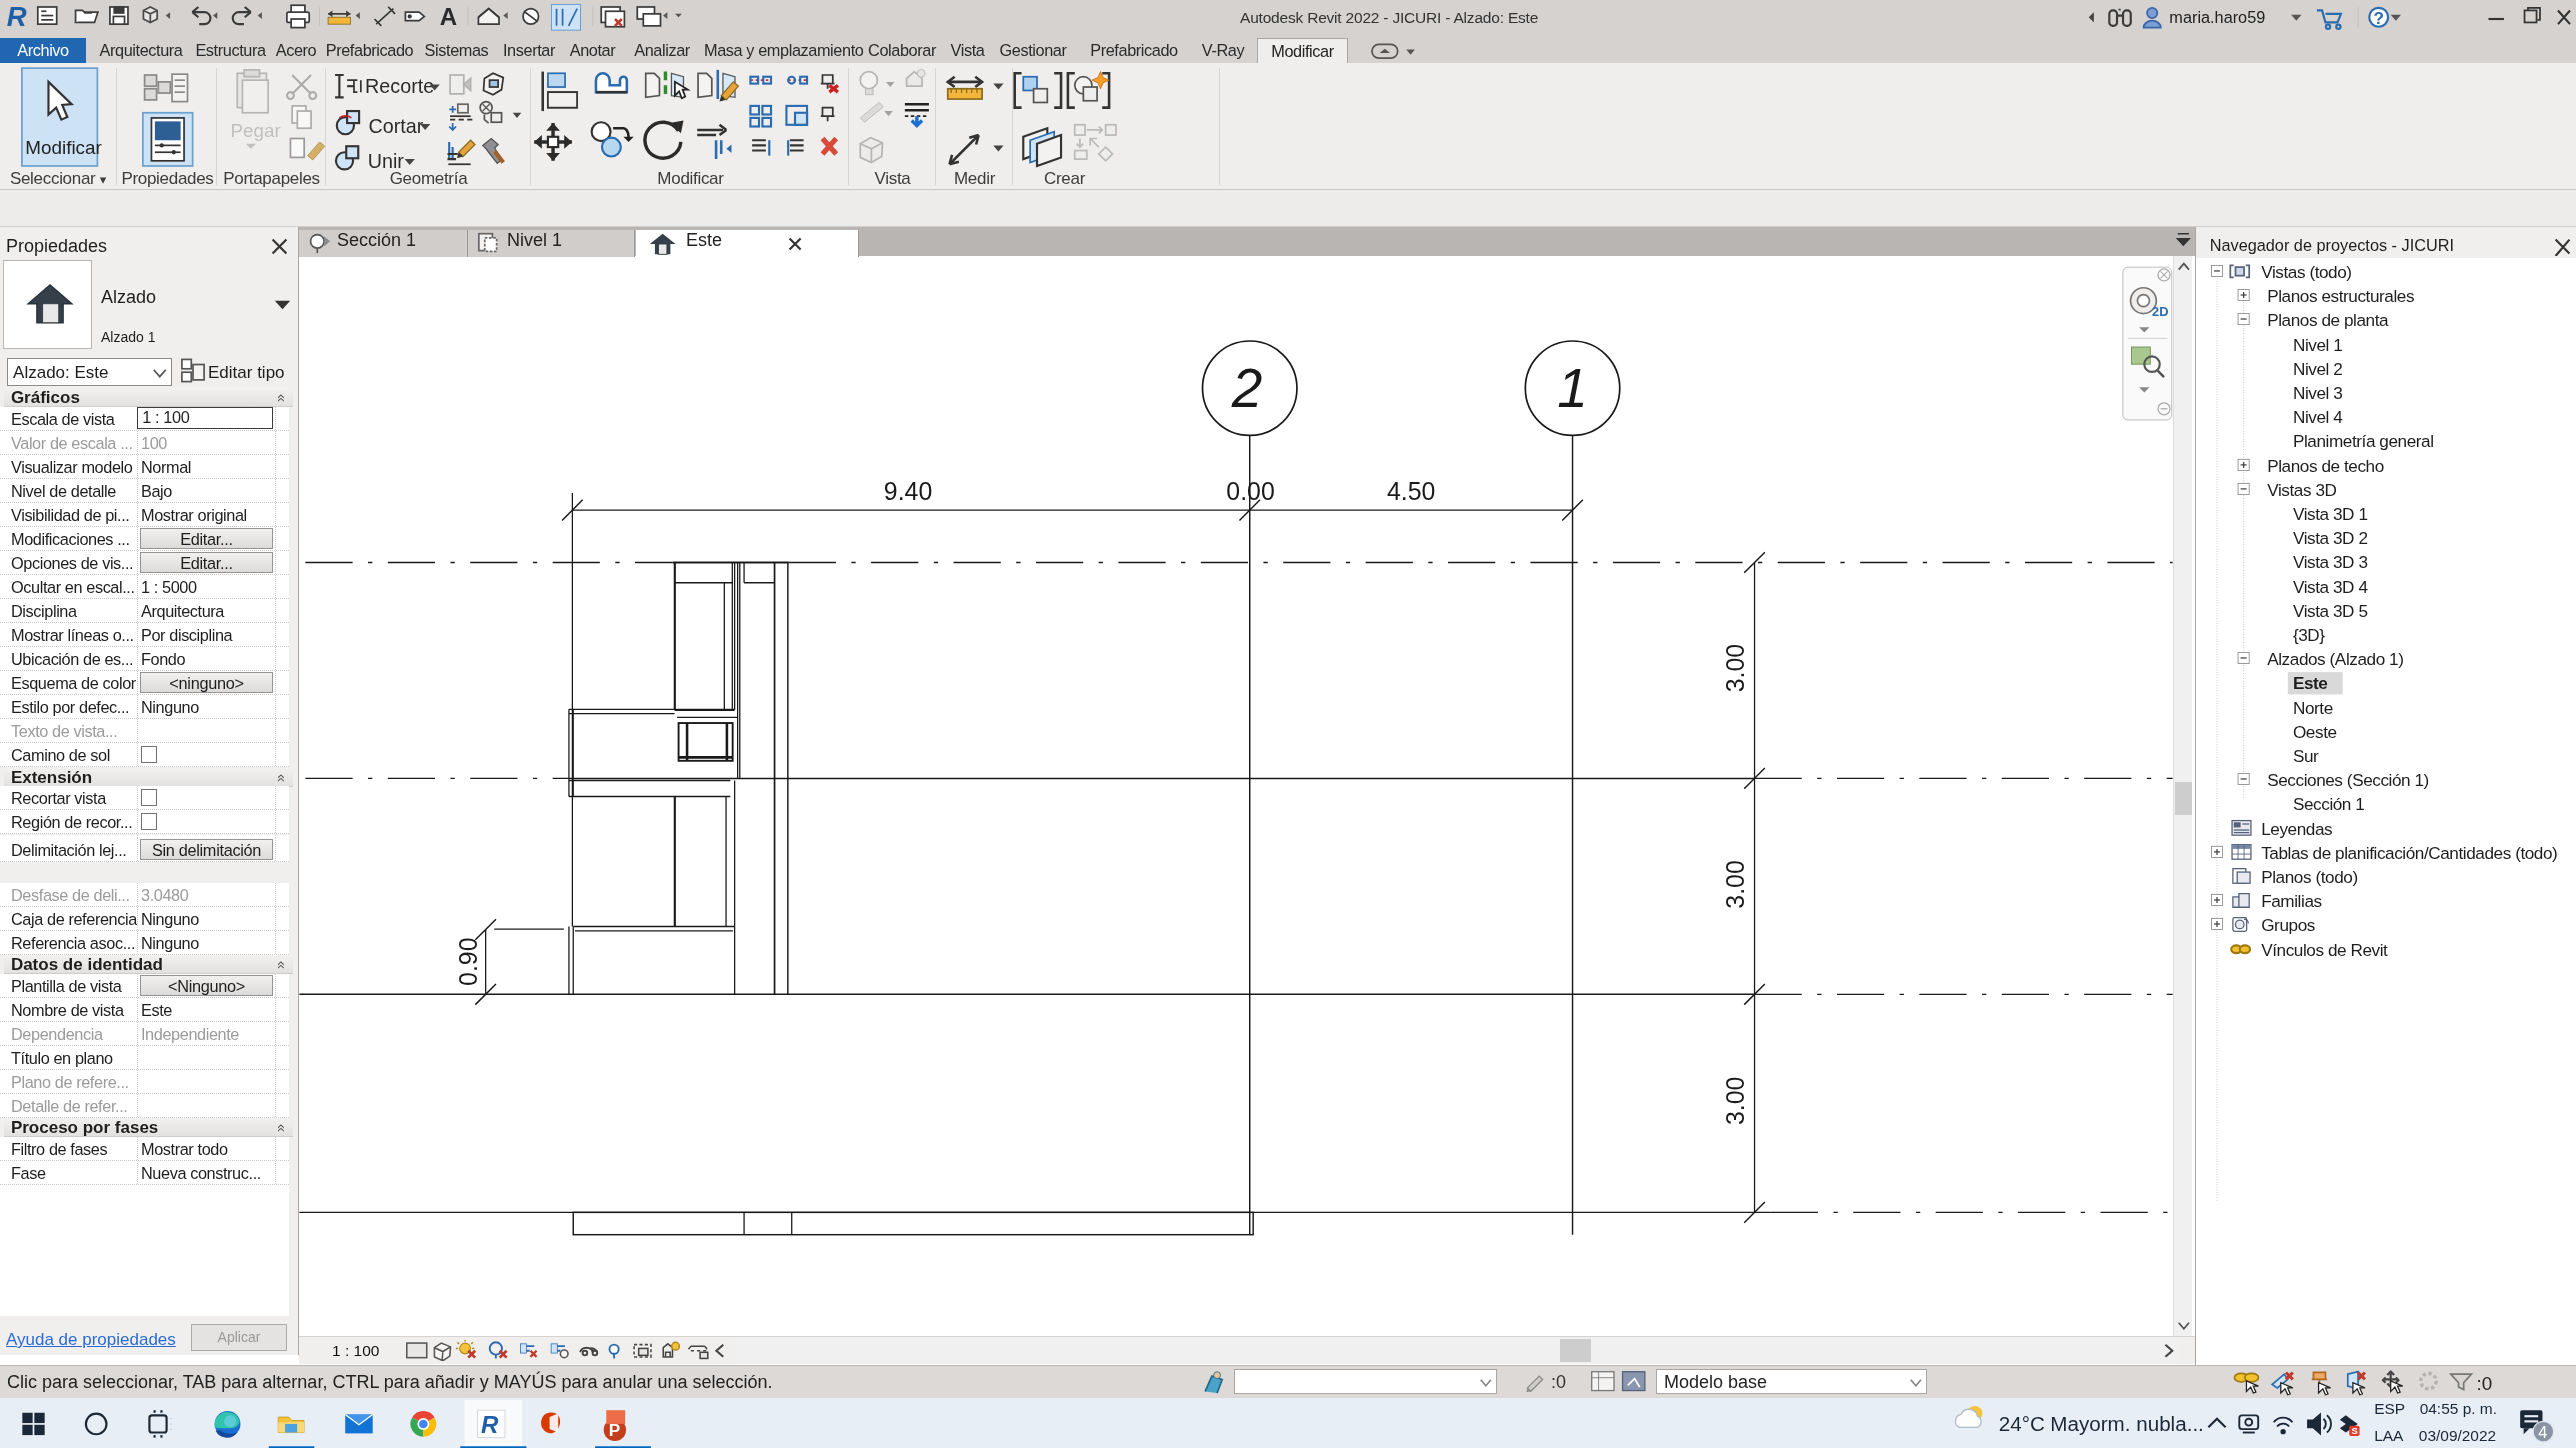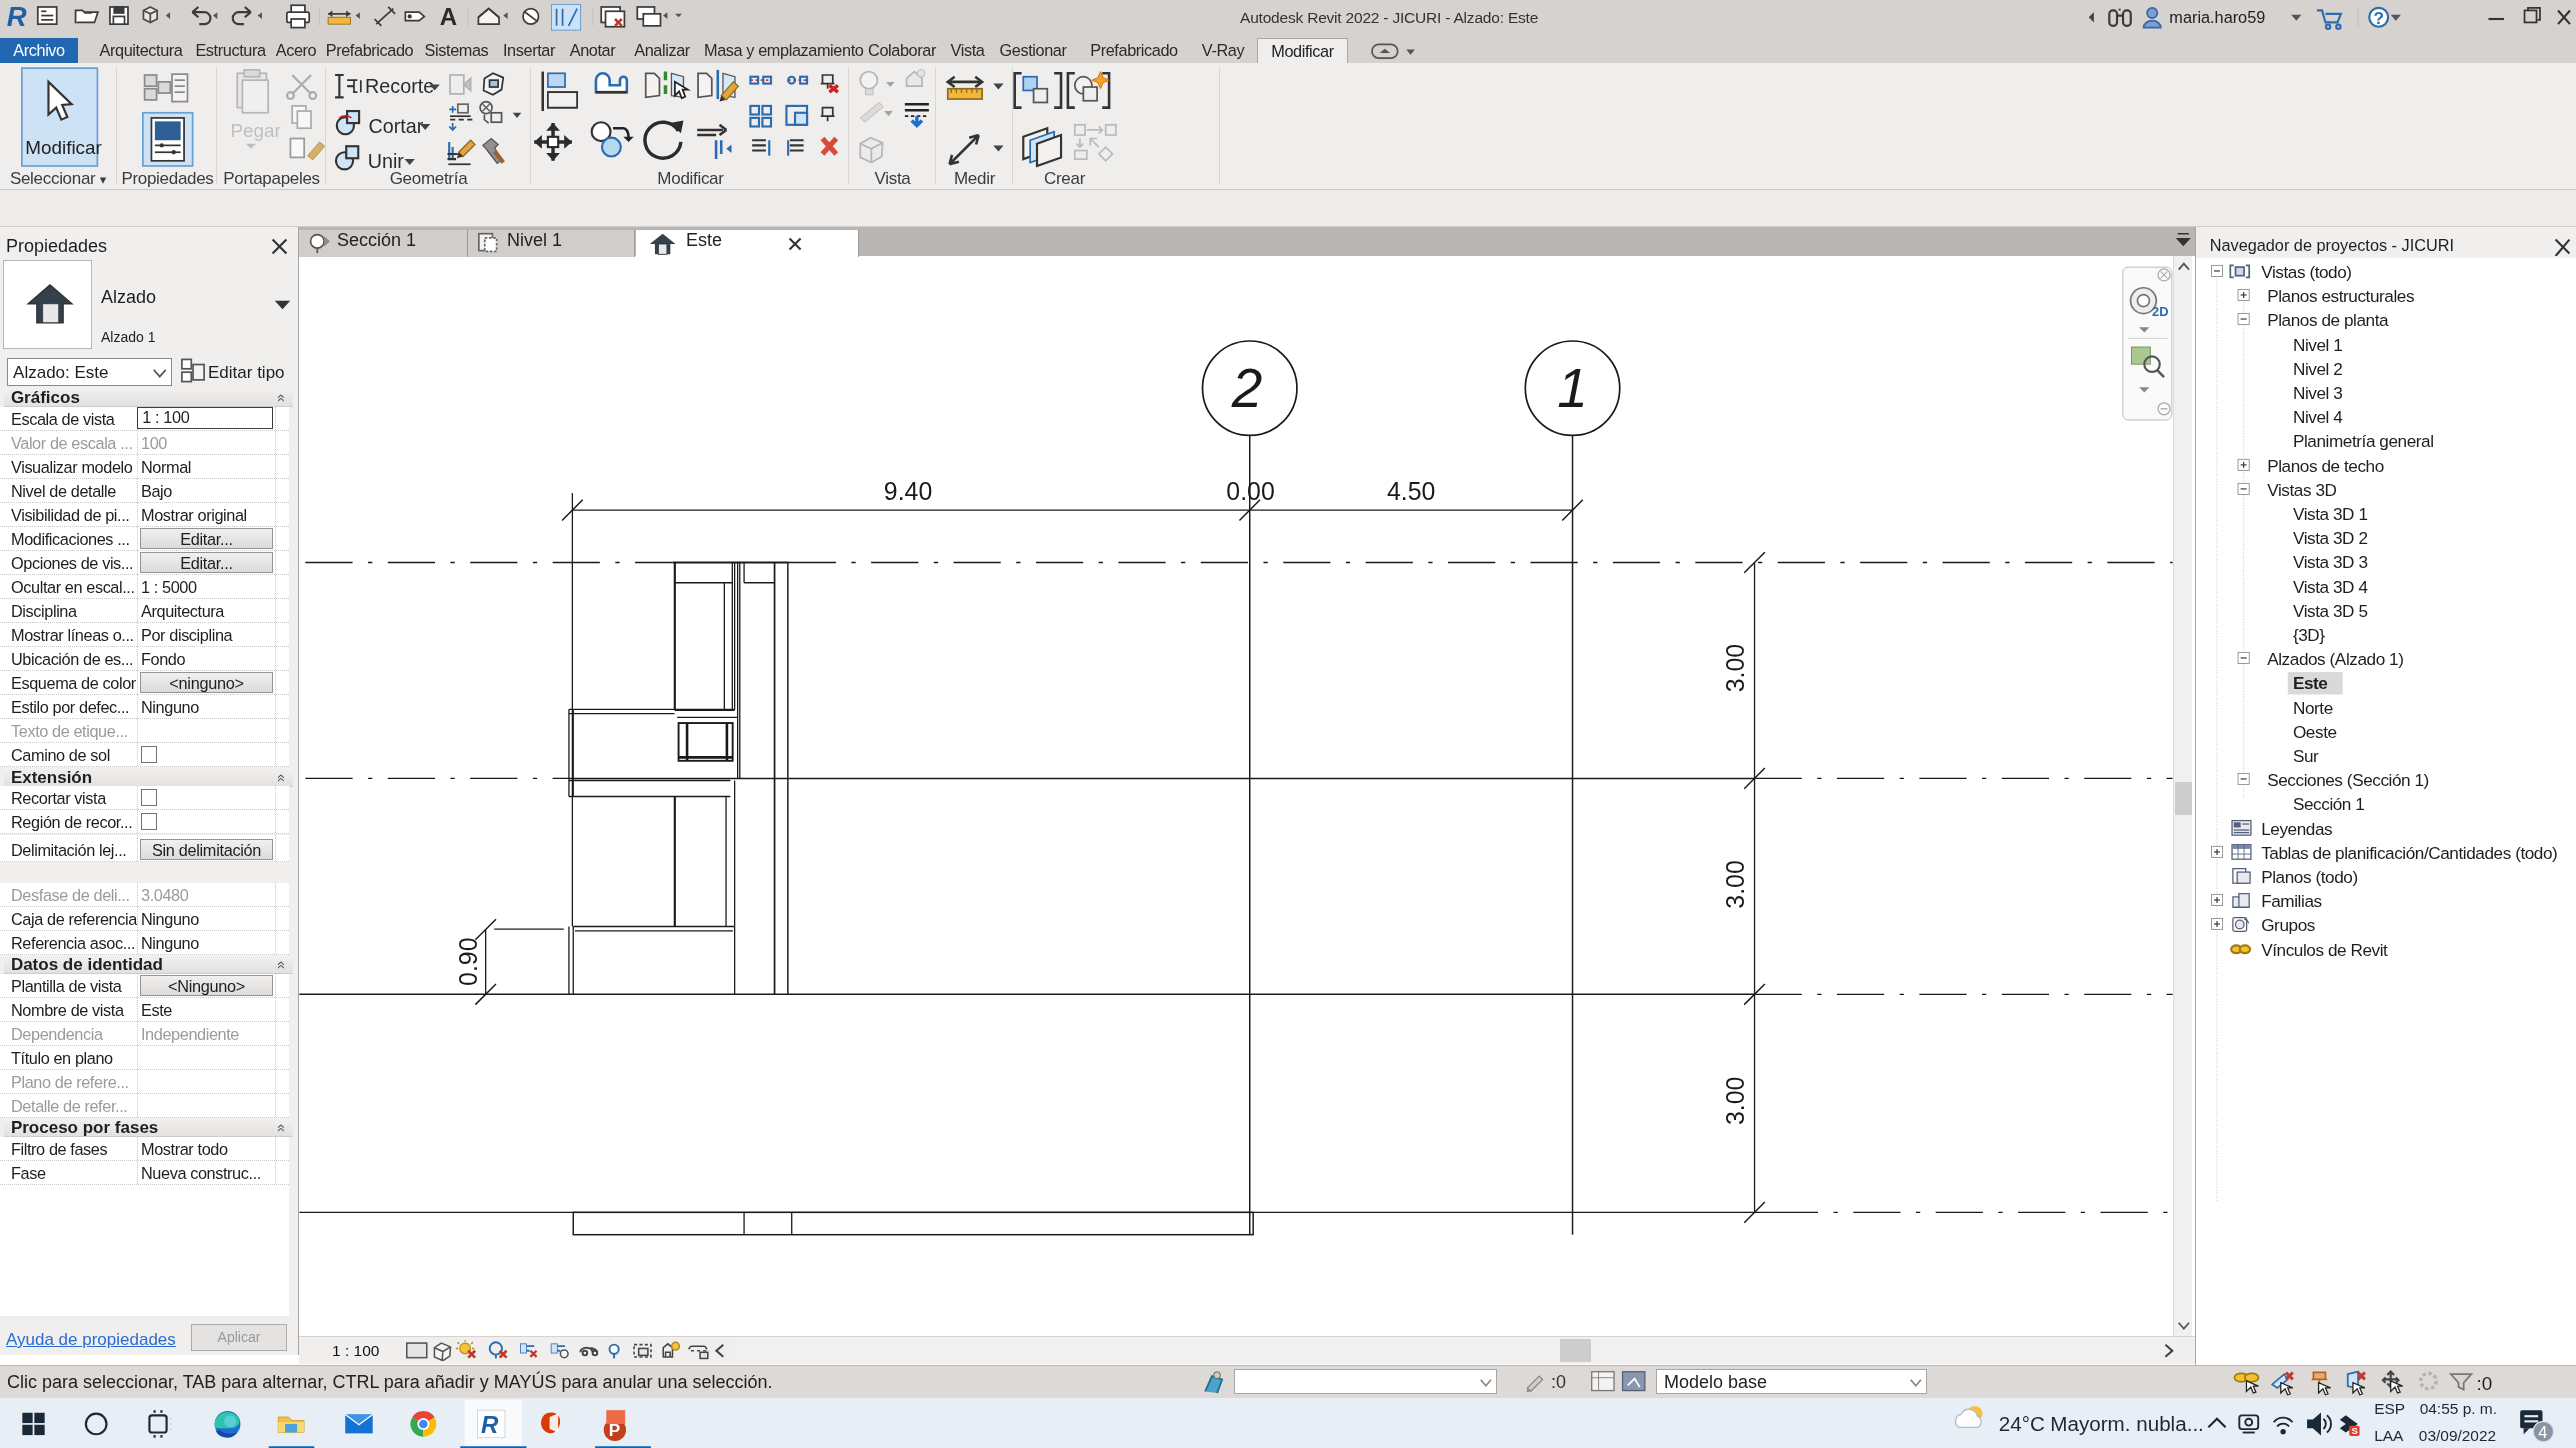--- a/index.html
+++ b/index.html
@@ -6,21 +6,21 @@
 html,body { width:2576px; height:1449px; overflow:hidden; font-family:"Liberation Sans", sans-serif; }
 .abs { position:absolute; }
 #root { position:relative; width:2576px; height:1449px; background:#fff; }
 
 
 #titlebar { left:0; top:0; width:2576px; height:38px; background:#d5d2cf; }
 #titlebar .ttl { left:1240px; top:8.6px; font-size:15.5px; color:#333; letter-spacing:-0.2px; }
 
 #menurow { left:0; top:38px; width:2576px; height:25px; background:#d5d2cf; }
 .mtab { position:absolute; top:0; height:25px; font-size:16.3px; letter-spacing:-0.4px; white-space:nowrap; color:#2b2b2b; text-align:center; line-height:25px; }
-#menurow .archivo { left:0; width:78px; background:#2066b1; color:#fff; }
+#menurow .archivo { left:0; width:86px; background:#2066b1; color:#fff; }
 #menurow .active { background:#f0eeed; border:0.9px solid #a9a6a3; border-bottom:none; color:#222; }
 
 #ribbon { left:0; top:63px; width:2576px; height:127px; background:#f0eeed; border-bottom:0.9px solid #c9c6c3; }
 .rsep { position:absolute; top:5.2px; width:0.9px; height:117px; background:#d8d5d2; }
 .rlabel { position:absolute; top:106px; height:19px; font-size:17px; letter-spacing:-0.3px; color:#3c3c3c; text-align:center; }
 
 #options { left:0; top:190px; width:2576px; height:37px; background:#eeecea; border-bottom:0.9px solid #d0cdca; }
 
 
 #props { left:0; top:227px; width:299px; height:1128px; background:#f0efee; border-right:0.9px solid #a9a6a3; font-size:17px; color:#1e1e1e; }
@@ -528,21 +528,21 @@
         </div>
     <div class="prow" style="top:283px">
           <div class="lab">Esquema de color</div>
           <div class="pbtn">&lt;ninguno&gt;</div>
         </div>
     <div class="prow" style="top:307px">
           <div class="lab">Estilo por defec...</div>
           <div class="val">Ninguno</div>
         </div>
     <div class="prow" style="top:331px">
-          <div class="lab gray">Texto de etique...</div>
+          <div class="lab gray">Texto de vista...</div>
           <div class="val gray"></div>
         </div>
     <div class="prow" style="top:355px">
           <div class="lab">Camino de sol</div>
           <div class="cbx"></div>
         </div>
     <div class="psec" style="top:380px">
           <span class="t">Extensión</span>
           <span class="ch">«</span>
         </div>

